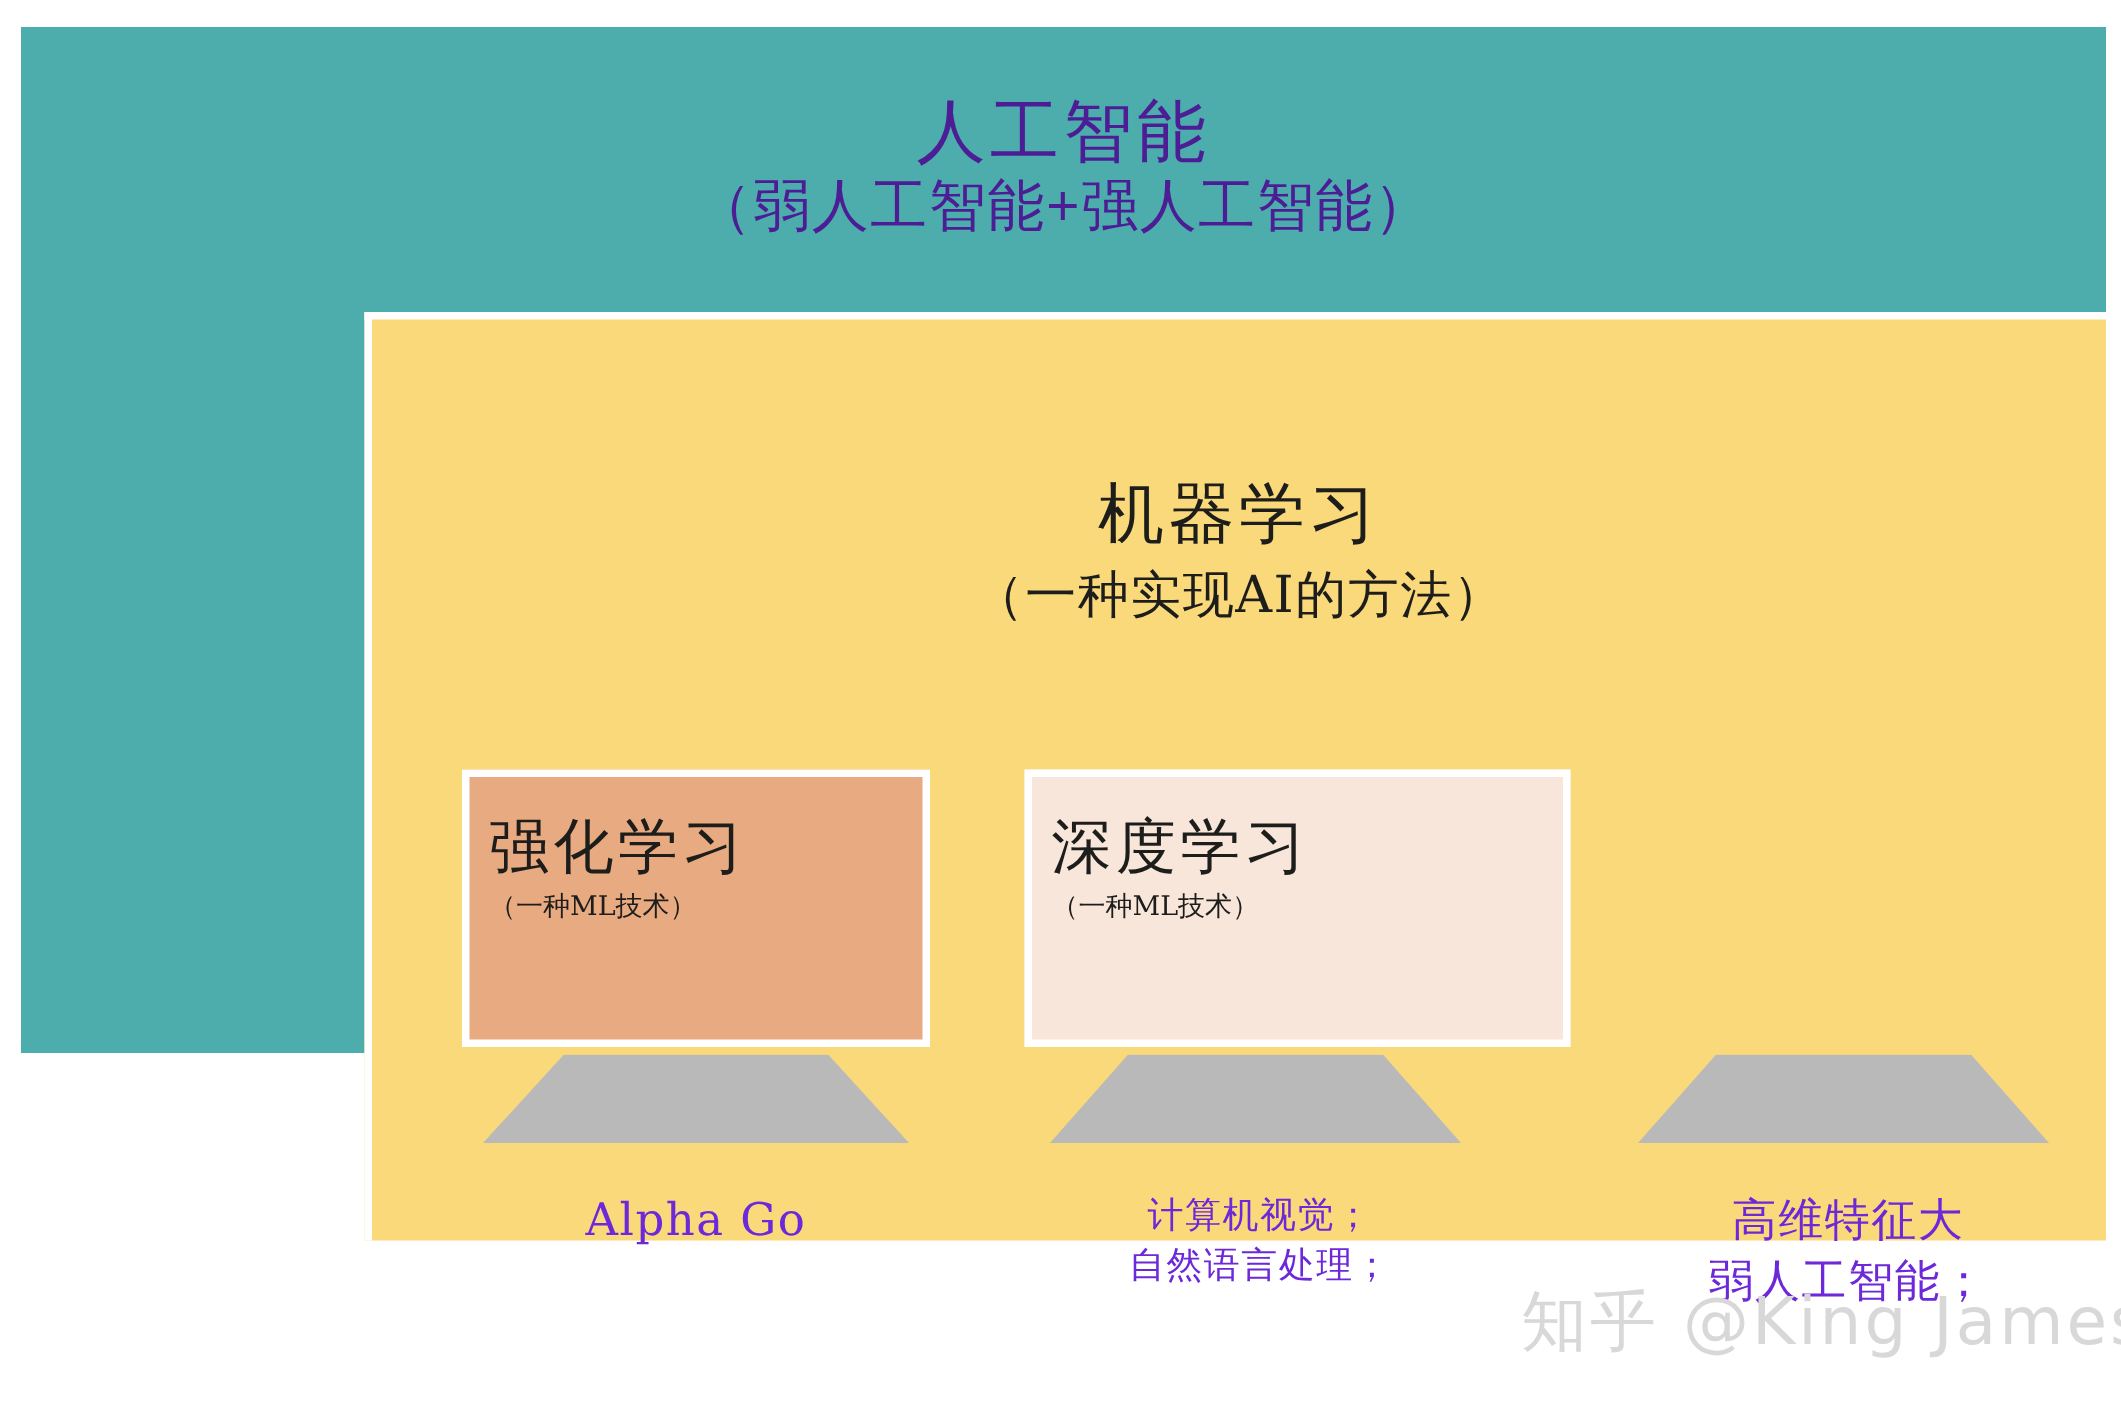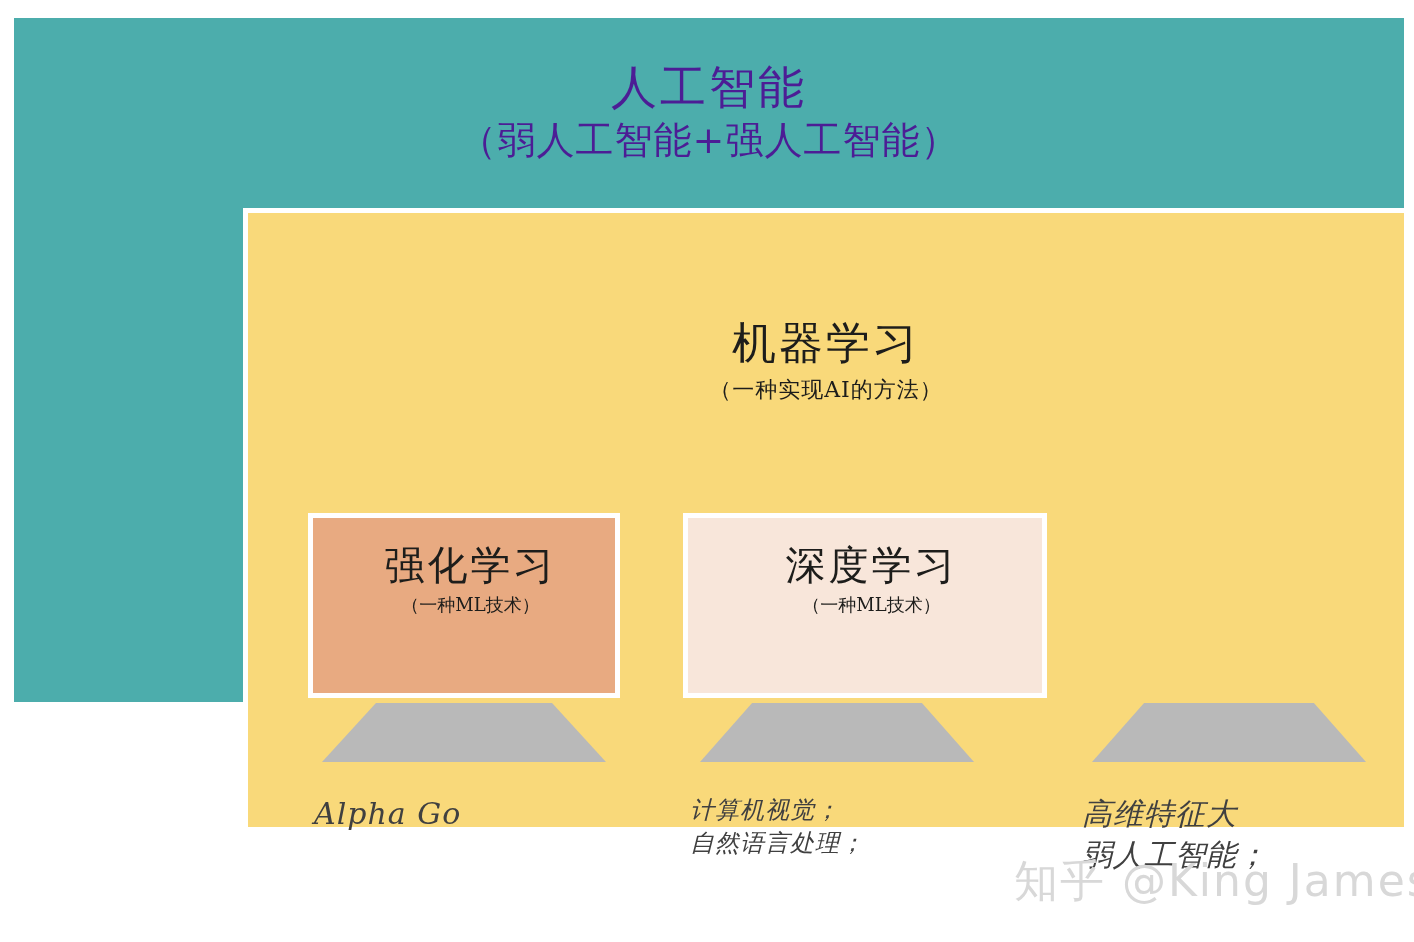--- a/index.html
+++ b/index.html
@@ -46,20 +46,21 @@
     font-size: 46px;
     line-height: 1.12;
     letter-spacing: 3px;
     font-weight: 500;
   }
   .ai-subtitle {
     font-size: 38px;
     line-height: 1.2;
     letter-spacing: 1px;
     margin-top: 4px;
+    font-family: Liberation Mono, monospace;
   }
 
   
   .ml-box {
     position: absolute;
     left: 243px;
     top: 208px;
     width: 1161px;
     height: 619px;
     background: #f9d97a;
@@ -76,32 +77,31 @@
     text-align: center;
     color: #1d1d1b;
   }
   .ml-title {
     font-size: 44px;
     line-height: 1.15;
     letter-spacing: 3px;
     font-weight: 500;
   }
   .ml-subtitle {
-    font-size: 22px;
+    font-size: 34px;
     line-height: 1.2;
     letter-spacing: 1px;
     margin-top: 8px;
   }
 
   
   .tech-box {
     position: absolute;
     box-sizing: border-box;
     border: 5px solid #ffffff;
-    text-align: center;
     color: #1d1d1b;
     padding-left: 13px;
   }
   .tech-box.rl {
     left: 308px;
     top: 513px;
     width: 312px;
     height: 185px;
     background: #e8aa81;
   }
@@ -148,24 +148,23 @@
     left: 1092px;
     top: 703px;
     width: 274px;
     height: 59px;
     clip-path: polygon(19% 0%, 81% 0%, 100% 100%, 0% 100%);
   }
 
   
   .caption {
     position: absolute;
-    color: #404040;
-    text-align: left;
+    color: #6d28d9;
+    text-align: center;
     line-height: 1.38;
-    font-style: italic;
   }
   .caption.c1 {
     left: 314px;
     top: 793px;
     width: 300px;
     font-size: 30px;
     letter-spacing: 1px;
   }
   .caption.c2 {
     left: 690px;

